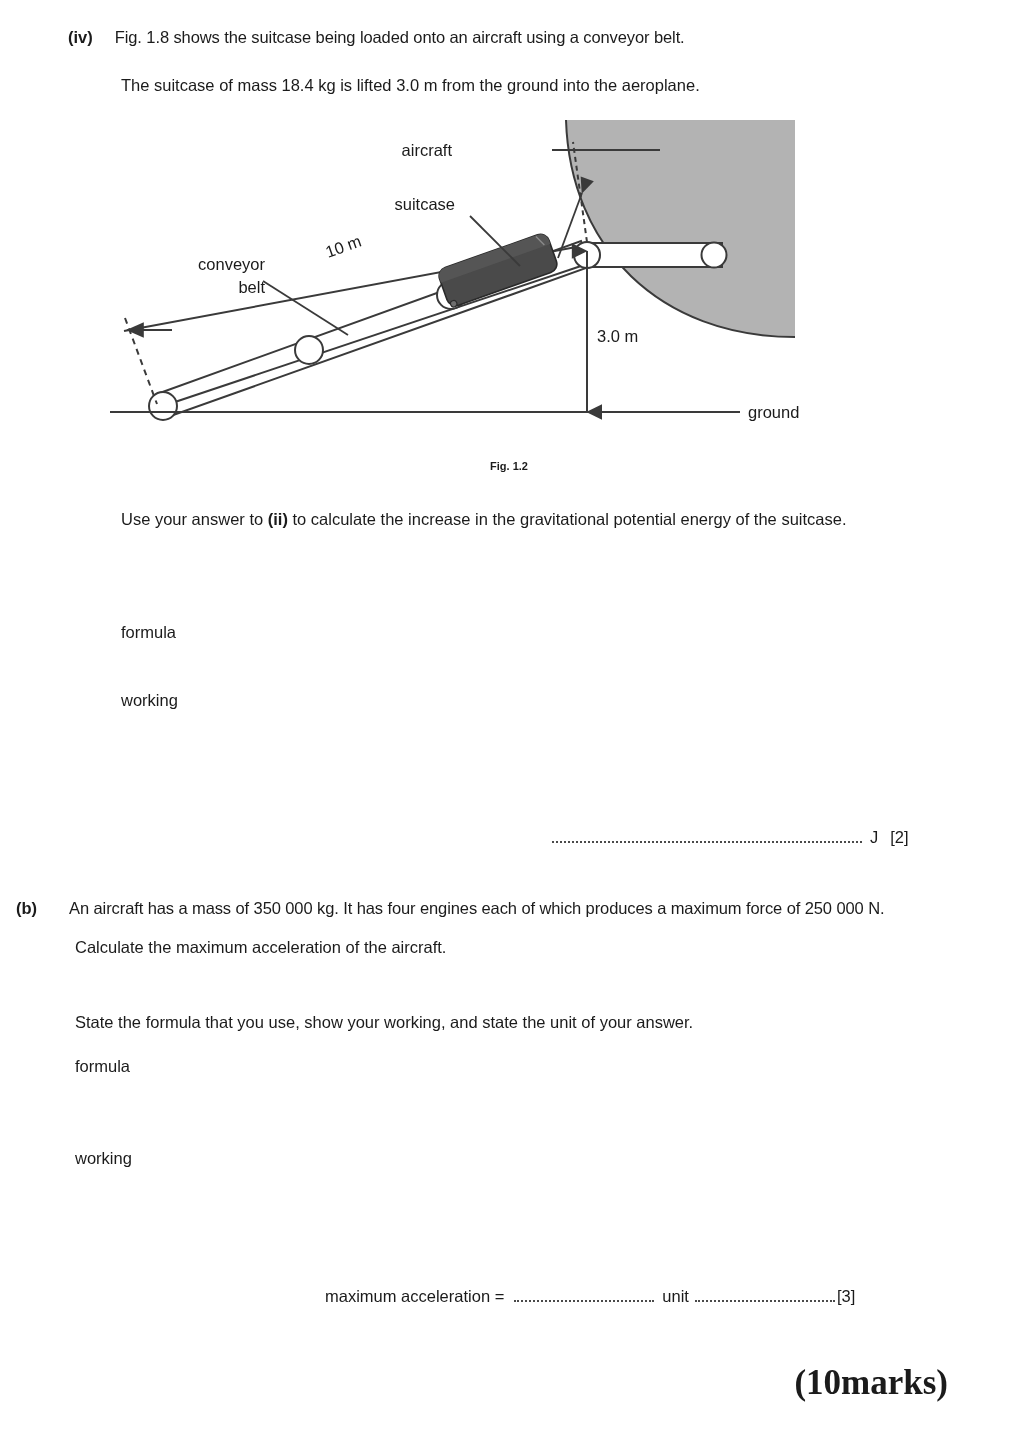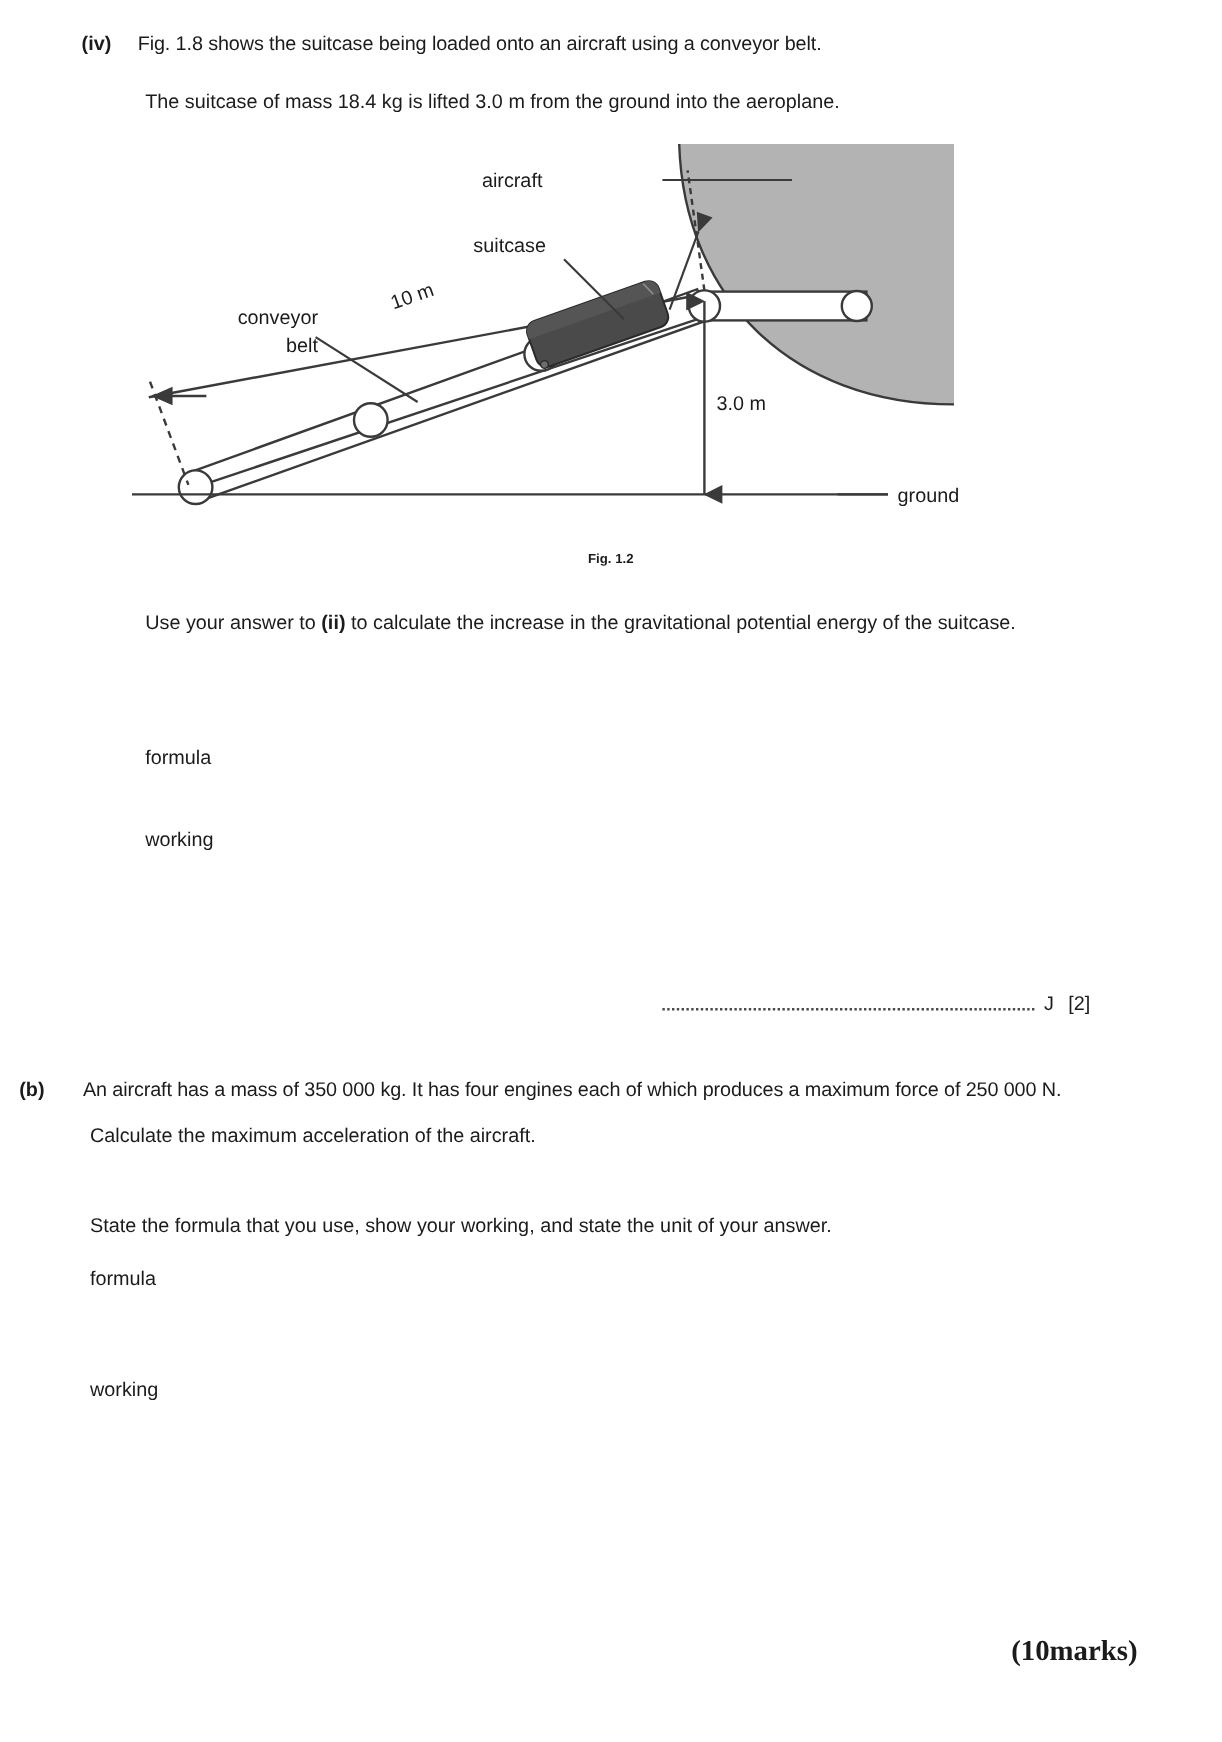--- a/index.html
+++ b/index.html
@@ -77,21 +77,21 @@
   .ansrow .unitlab { margin: 0 6px 0 8px; }
   .ansrow .marks { margin-left: 6px; }
 
   
   #total-marks {
     position: absolute;
     right: 70px;
     top: 1363px;
     font-family: "Liberation Serif", serif;
     font-weight: bold;
-    font-size: 24px;
+    font-size: 35px;
   }
 </style>
 </head>
 <body>
 
 <div class="page">
 
   <div class="qrow" style="left:68px; top:26px; width:880px;">
     <span class="marker">(iv)</span>
     <span class="body-text" style="margin-left:22px;">Fig. 1.8 shows the suitcase being loaded onto an aircraft using a conveyor belt.</span>
@@ -205,16 +205,23 @@
   </div>
 
   <div class="plain" style="left:75px; top:936px; width:860px;">Calculate the maximum acceleration of the aircraft.</div>
 
   <div class="plain" style="left:75px; top:1011px; width:860px;">State the formula that you use, show your working, and state the unit of your answer.</div>
 
   <div class="plain" style="left:75px; top:1055px;">formula</div>
 
   <div class="plain" style="left:75px; top:1147px;">working</div>
 
+  <div class="ansrow" style="left:325px; top:1287px;">
+    <span>maximum acceleration =</span>
+    <span class="dotline" style="width:140px; margin-left:10px;"></span>
+    <span class="unitlab">unit</span>
+    <span class="dotline" style="width:140px;"></span>
+    <span class="marks" style="margin-left:2px;">[3]</span>
+  </div>
 
   <div id="total-marks">(10marks)</div>
 
 </div>
 
 </body></html>

